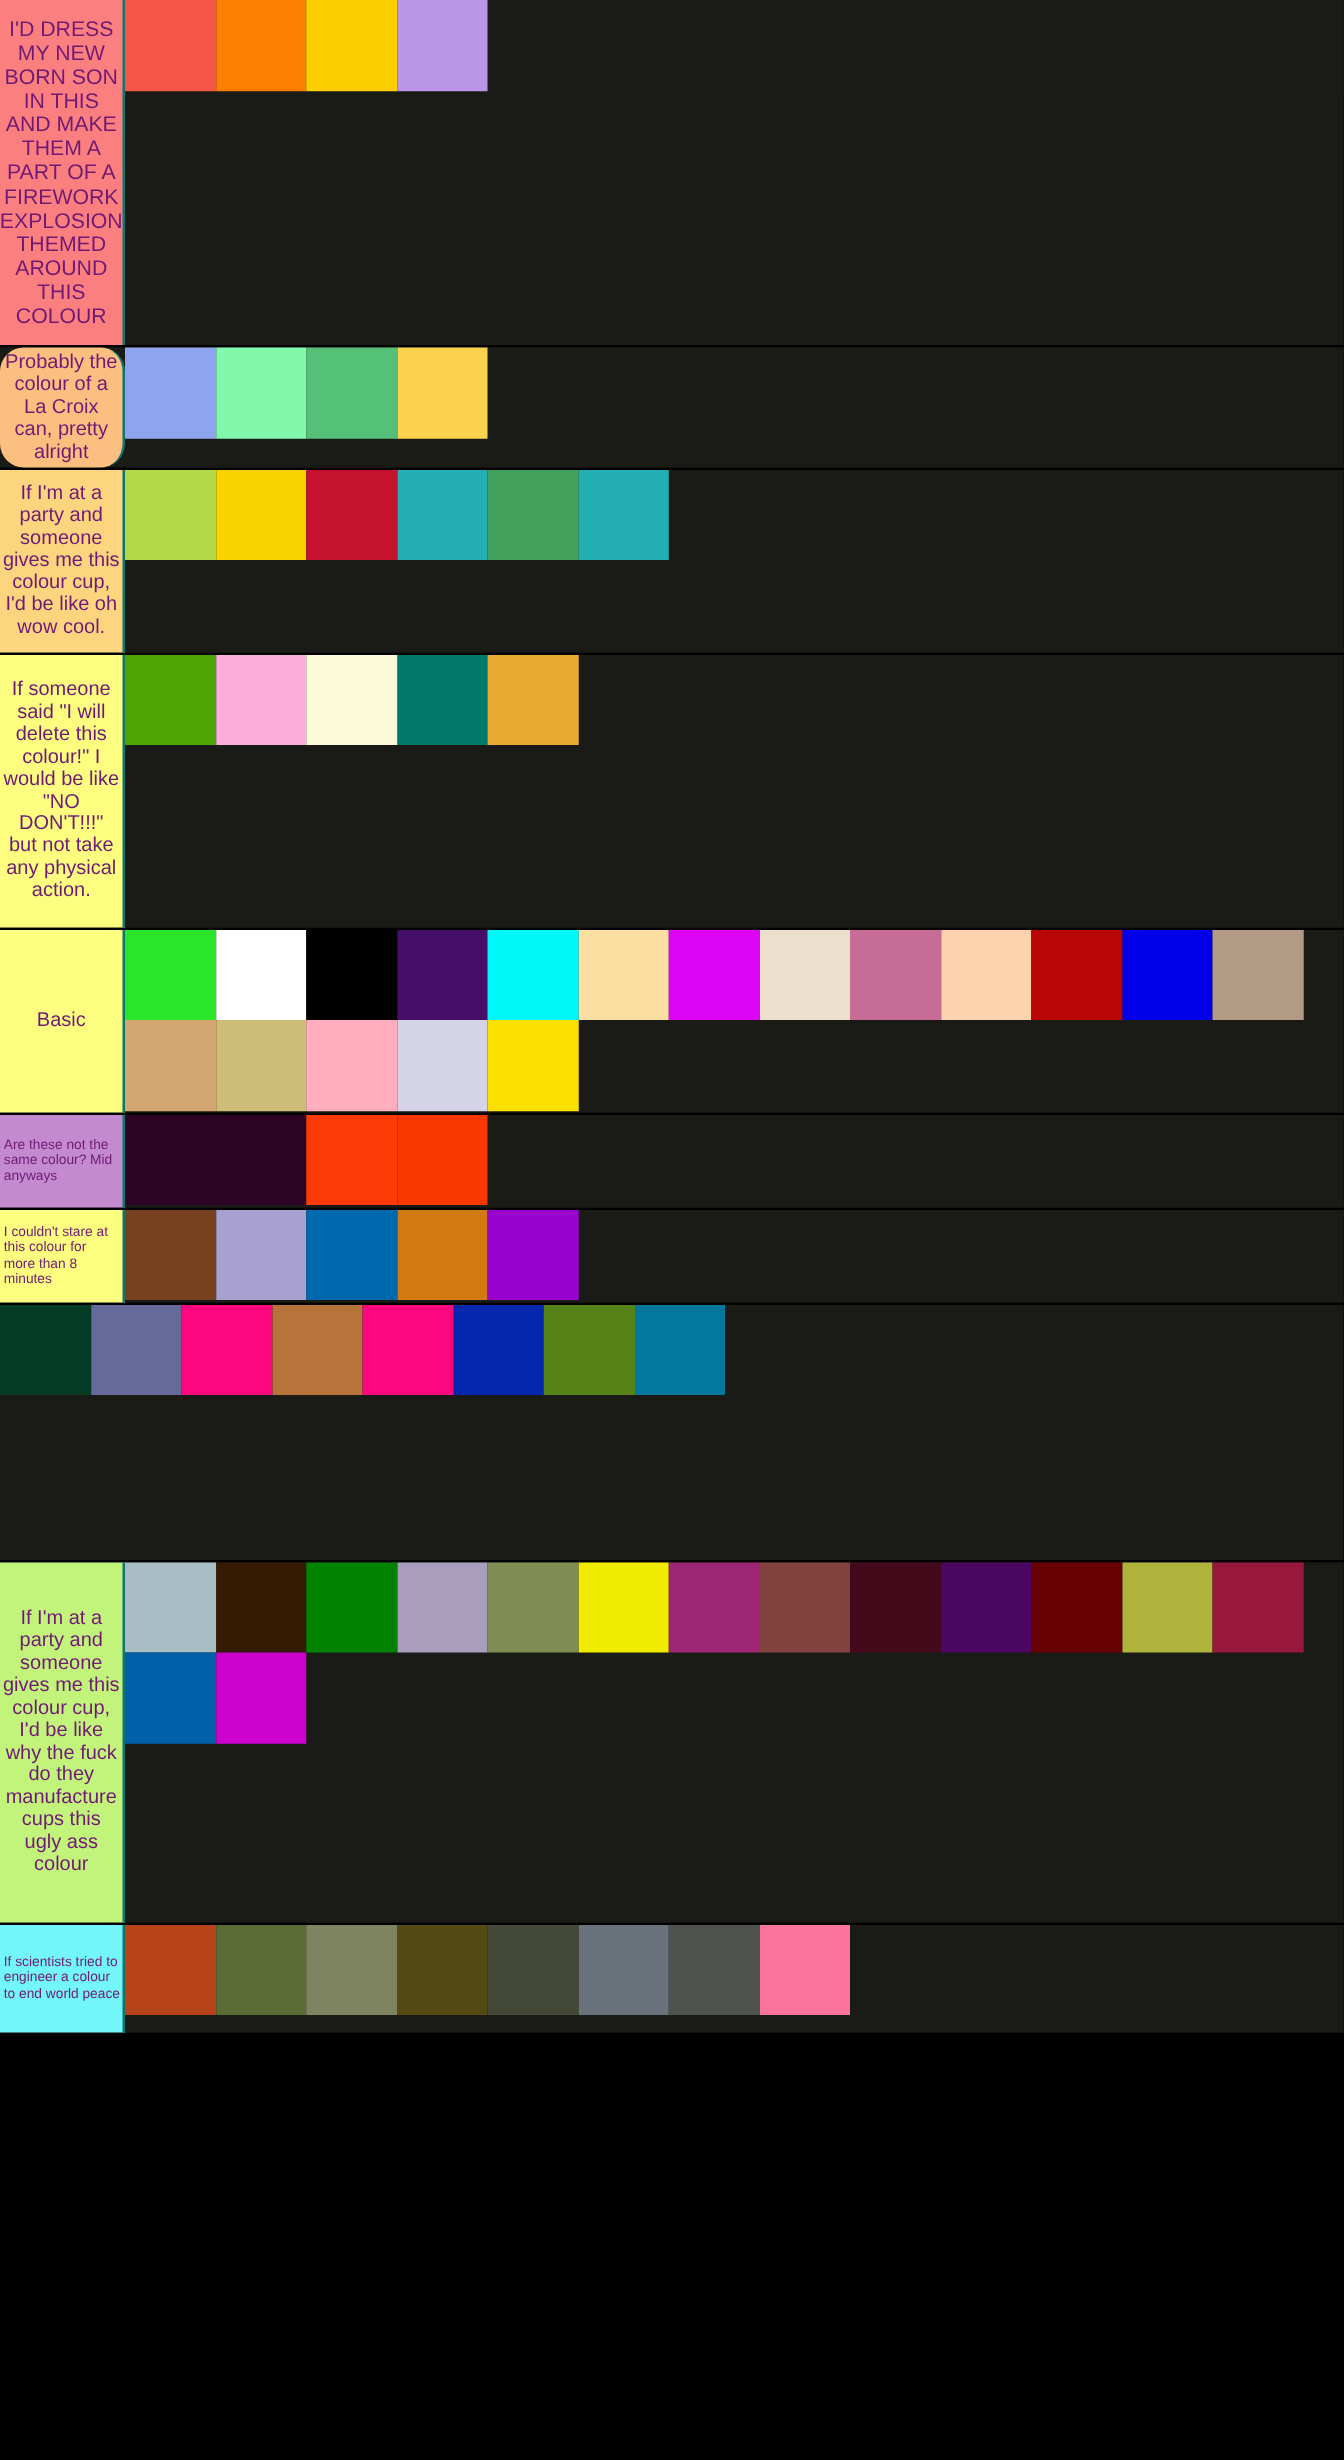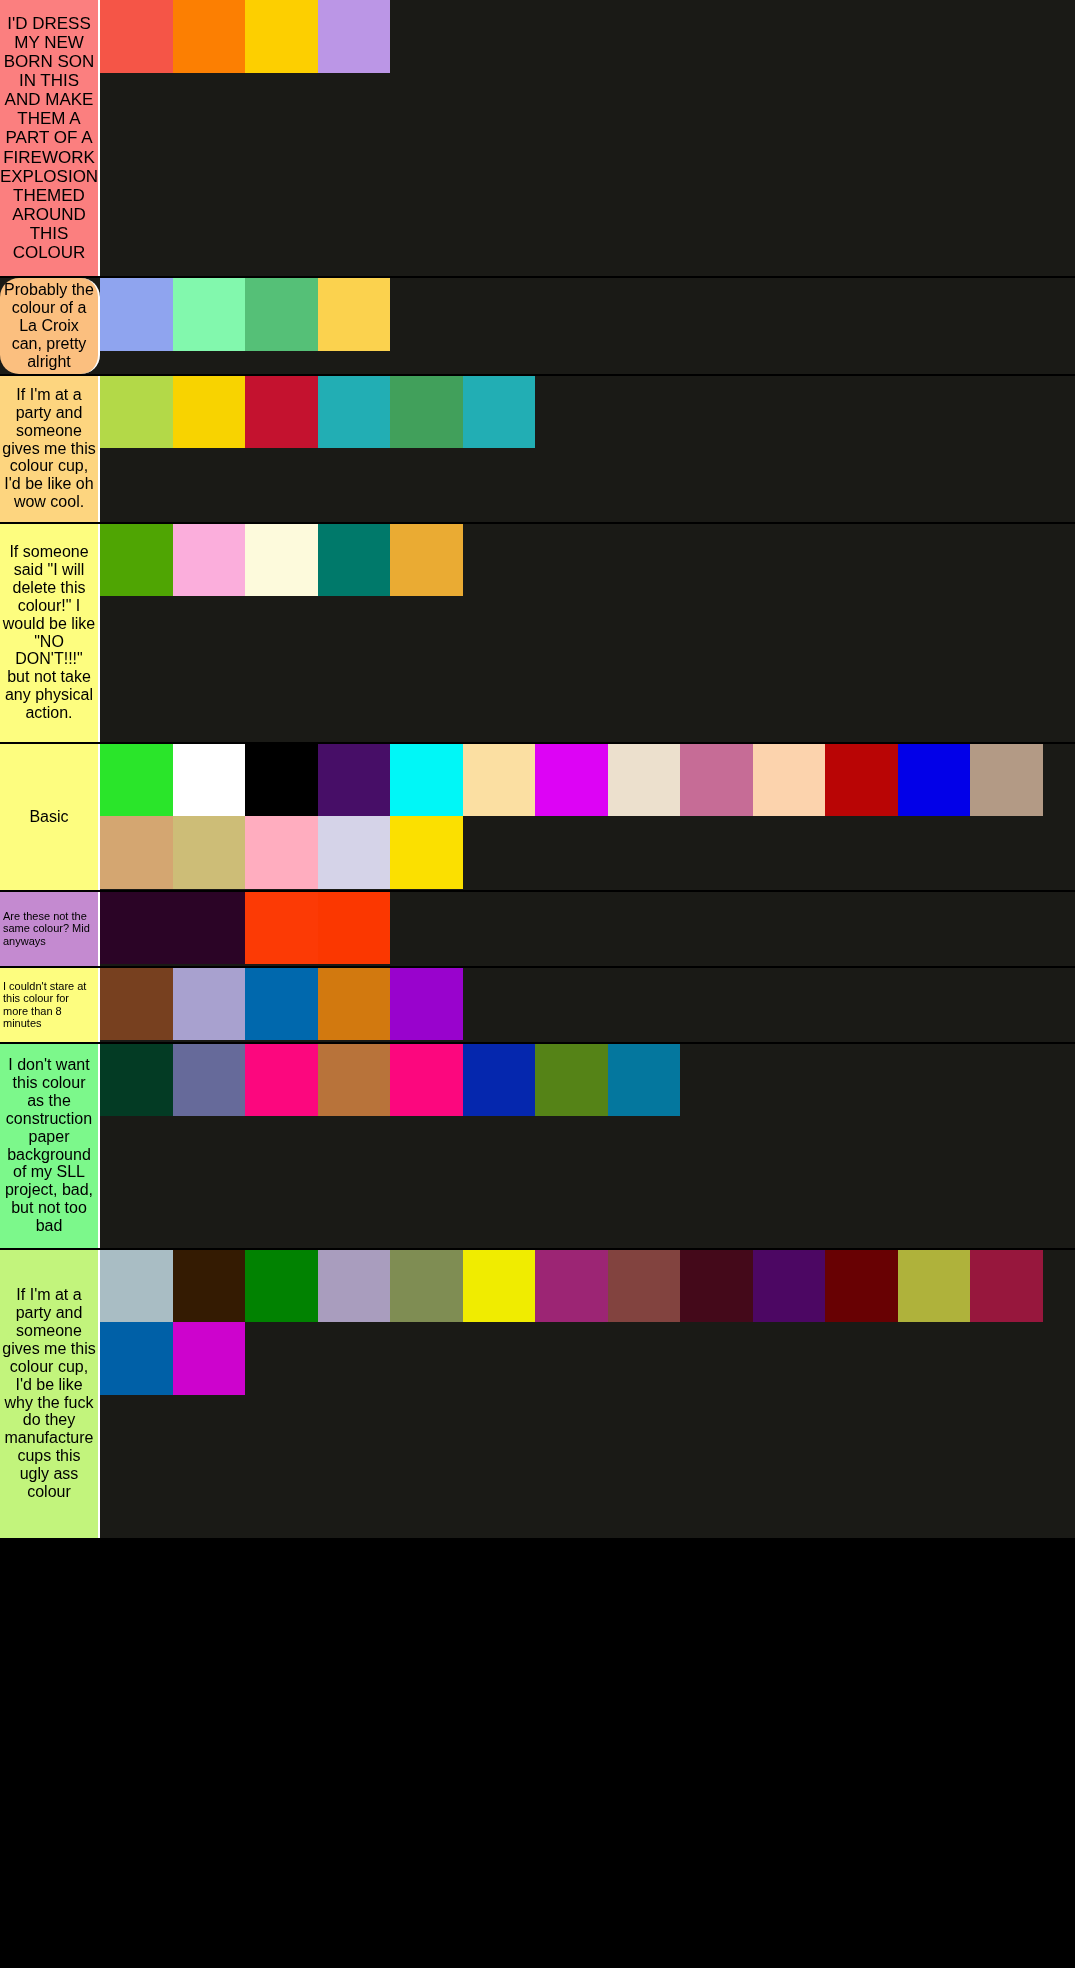--- a/index.html
+++ b/index.html
@@ -63,24 +63,24 @@
     width: 1075px;
   }
   .tier-label {
     width: 100px;
     min-width: 100px;
     flex: 0 0 100px;
     display: flex;
     align-items: center;
     justify-content: center;
     text-align: center;
-    color: #000000;
+    color: #701a75;
     line-height: 1.12;
     padding: 3px 2px;
-    border-right: 2px solid #ffffff;
+    border-right: 2px solid #0f766e;
     word-wrap: break-word;
     overflow-wrap: break-word;
     hyphens: none;
   }
   .tier-label.sz-lg  { font-size: 17px; }
   .tier-label.sz-md  { font-size: 16px; }
   .tier-label.sz-sm  { font-size: 11px; text-align: left; justify-content: flex-start; padding-left: 3px; }
 
   .tier-body {
     flex: 1 1 auto;
@@ -179,21 +179,20 @@
         <div class="tier-label sz-sm" style="background: rgb(253, 253, 127);">I couldn't stare at this colour for more than 8 minutes</div>
         <div class="tier-body" style="min-height: 74px;">
           <div class="swatch" style="background: rgb(119, 64, 31);"></div>
           <div class="swatch" style="background: rgb(168, 161, 207);"></div>
           <div class="swatch" style="background: rgb(0, 104, 173);"></div>
           <div class="swatch" style="background: rgb(210, 121, 15);"></div>
           <div class="swatch" style="background: rgb(153, 3, 205);"></div>
         </div>
       </div>
       <div class="tier-row" style="min-height: 204px;">
-        <div class="tier-label sz-md" style="background: rgb(124, 248, 139);">I don't want this colour as the construction paper background of my SLL project, bad, but not too bad</div>
         <div class="tier-body" style="min-height: 204px;">
           <div class="swatch" style="background: rgb(3, 59, 36);"></div>
           <div class="swatch" style="background: rgb(102, 106, 154);"></div>
           <div class="swatch" style="background: rgb(252, 7, 126);"></div>
           <div class="swatch" style="background: rgb(184, 115, 58);"></div>
           <div class="swatch" style="background: rgb(252, 7, 126);"></div>
           <div class="swatch" style="background: rgb(5, 39, 174);"></div>
           <div class="swatch" style="background: rgb(85, 131, 23);"></div>
           <div class="swatch" style="background: rgb(4, 119, 158);"></div>
         </div>
@@ -211,15 +210,28 @@
           <div class="swatch" style="background: rgb(130, 67, 63);"></div>
           <div class="swatch" style="background: rgb(68, 9, 26);"></div>
           <div class="swatch" style="background: rgb(76, 7, 99);"></div>
           <div class="swatch" style="background: rgb(104, 1, 3);"></div>
           <div class="swatch" style="background: rgb(175, 178, 59);"></div>
           <div class="swatch" style="background: rgb(151, 23, 61);"></div>
           <div class="swatch" style="background: rgb(0, 96, 167);"></div>
           <div class="swatch" style="background: rgb(205, 3, 205);"></div>
         </div>
       </div>
+      <div class="tier-row" style="min-height: 86px;">
+        <div class="tier-label sz-sm" style="background: rgb(115, 246, 249);">If scientists tried to engineer a colour to end world peace</div>
+        <div class="tier-body" style="min-height: 86px;">
+          <div class="swatch" style="background: rgb(183, 67, 24);"></div>
+          <div class="swatch" style="background: rgb(90, 108, 51);"></div>
+          <div class="swatch" style="background: rgb(126, 132, 95);"></div>
+          <div class="swatch" style="background: rgb(85, 74, 19);"></div>
+          <div class="swatch" style="background: rgb(67, 73, 54);"></div>
+          <div class="swatch" style="background: rgb(106, 114, 123);"></div>
+          <div class="swatch" style="background: rgb(78, 83, 79);"></div>
+          <div class="swatch" style="background: rgb(251, 116, 157);"></div>
+        </div>
+      </div>
     </div>
 
 </div>
 
 </body></html>

